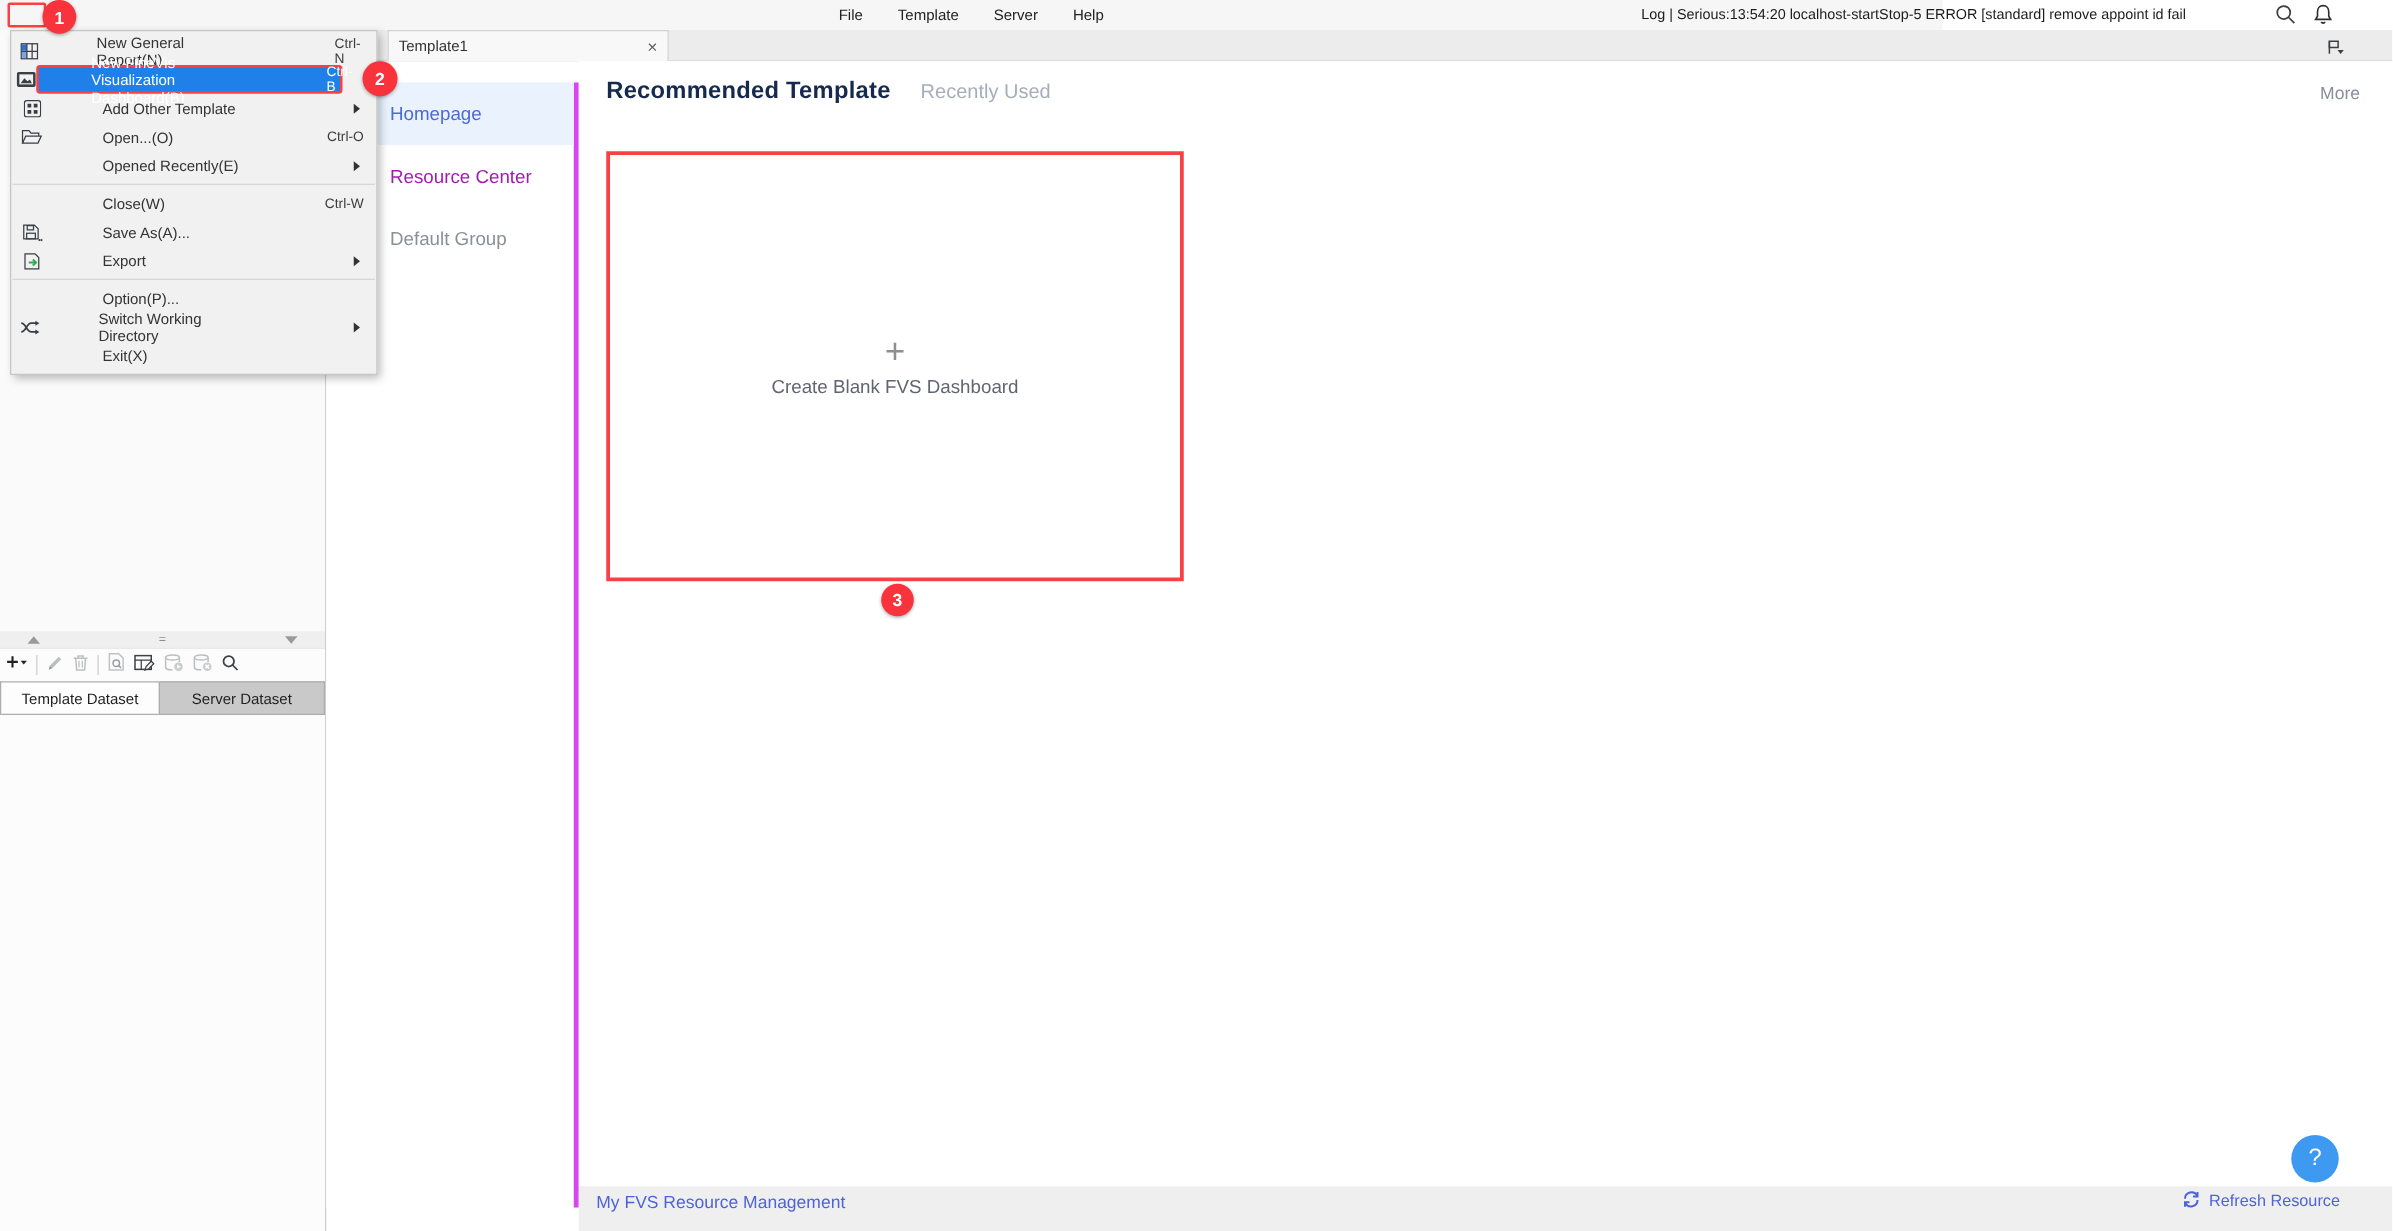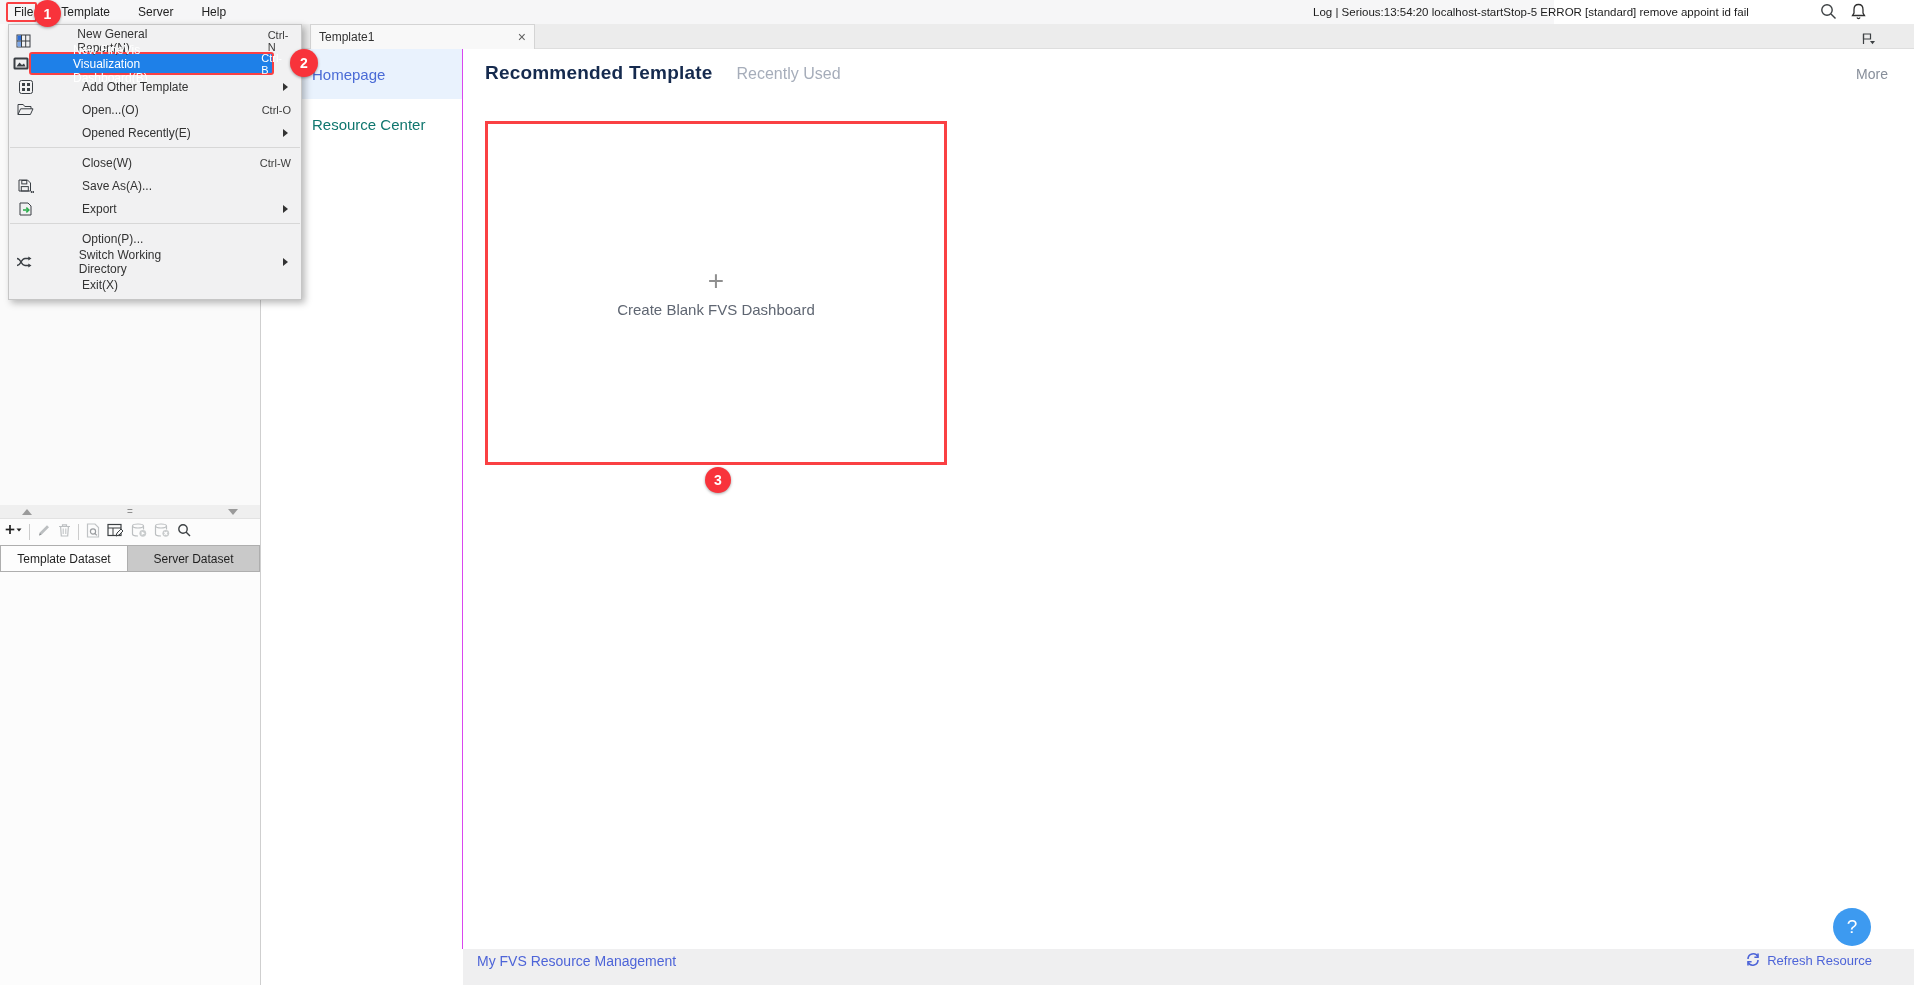--- a/index.html
+++ b/index.html
@@ -2,21 +2,21 @@
 <html><head>
 <meta charset="utf-8">
 <style>
   html,body{margin:0;padding:0;background:#ffffff;}
   *{box-sizing:border-box;}
   #app{position:relative;width:1914px;height:985px;overflow:hidden;
        font-family:"Liberation Sans","DejaVu Sans",sans-serif;background:#ffffff;}
 
   
   #menubar{position:absolute;left:0;top:0;width:1554px;height:24px;background:#f6f6f7;
-           display:flex;align-items:center;font-size:12px;color:#222;}
+           display:flex;align-items:center;font-size:12px;color:#222;justify-content:center;}
   .mb-item{padding:0 14px;height:24px;display:flex;align-items:center;cursor:default;}
   #log-text{position:absolute;left:1313px;top:0;height:24px;line-height:24px;font-size:11.5px;color:#1c1c1c;white-space:nowrap;}
   .tr-icon{position:absolute;top:3px;}
   #search-ic{left:1820px;}
   #bell-ic{left:1851px;}
 
   
   #tabbar{position:absolute;left:261px;top:24px;width:1653px;height:25px;background:#ececec;
           border-bottom:1px solid #dedede;}
   #tab1{position:absolute;left:49px;top:0;width:225px;height:25px;background:#f8f8f8;
@@ -37,25 +37,25 @@
               border-top:1px solid #e2e2e2;display:flex;align-items:center;gap:7px;padding:0 5px;}
   .tb-sep{width:1px;height:16px;background:#cccccc;}
   #ds-tabs{position:absolute;left:0;top:521px;width:260px;height:27px;display:flex;}
   .ds-tab{height:27px;display:flex;align-items:center;justify-content:center;font-size:12px;color:#1f1f1f;
           border:1px solid #aeaeae;}
   #ds-tab-template{width:127px;background:#fdfdfd;border-right:none;}
   #ds-tab-server{width:133px;background:#c9c9c9;}
   #ds-body{position:absolute;left:0;top:548px;width:260px;bottom:0;background:#fcfcfc;}
 
   
-  #tpl-sidebar{position:absolute;left:261px;top:49px;width:202px;height:900px;background:#ffffff;
-               border-right:1px solid #d946ef;}
+  #tpl-sidebar{position:absolute;left:261px;top:66px;width:202px;height:900px;background:#ffffff;
+               border-right:4px solid #d946ef;}
   .side-item{height:50px;display:flex;align-items:center;padding-left:51px;font-size:15px;cursor:pointer;}
   .side-item.active{background:#e9f2fd;color:#4a6bd6;}
-  .side-item.plain{color:#0f766e;}
+  .side-item.plain{color:#a21caf;}
   .side-item.dim{color:#8a8f99;}
 
   
   #main{position:absolute;left:463px;top:49px;width:1451px;height:900px;background:#ffffff;}
   #main-header{position:absolute;left:22px;top:13px;display:flex;align-items:baseline;gap:24px;}
   #hdr-recommended{font-size:19px;font-weight:bold;color:#152a4e;letter-spacing:.2px;}
   #hdr-recent{font-size:16px;color:#a6adba;}
   #more-link{position:absolute;right:26px;top:17px;font-size:14px;color:#878e9a;cursor:pointer;}
 
   #annot-box3{position:absolute;left:22px;top:72px;width:462px;height:344px;border:3px solid #fa4043;}
@@ -216,20 +216,21 @@
     <div id="ds-tabs">
       <div class="ds-tab" id="ds-tab-template">Template Dataset</div>
       <div class="ds-tab" id="ds-tab-server">Server Dataset</div>
     </div>
     <div id="ds-body"></div>
   </div>
 
   <div id="tpl-sidebar">
     <div class="side-item active">Homepage</div>
     <div class="side-item plain">Resource Center</div>
+    <div class="side-item dim">Default Group</div>
   </div>
 
   <div id="main">
     <div id="main-header">
       <span id="hdr-recommended">Recommended Template</span>
       <span id="hdr-recent">Recently Used</span>
     </div>
     <span id="more-link">More</span>
 
     <div id="annot-box3">

